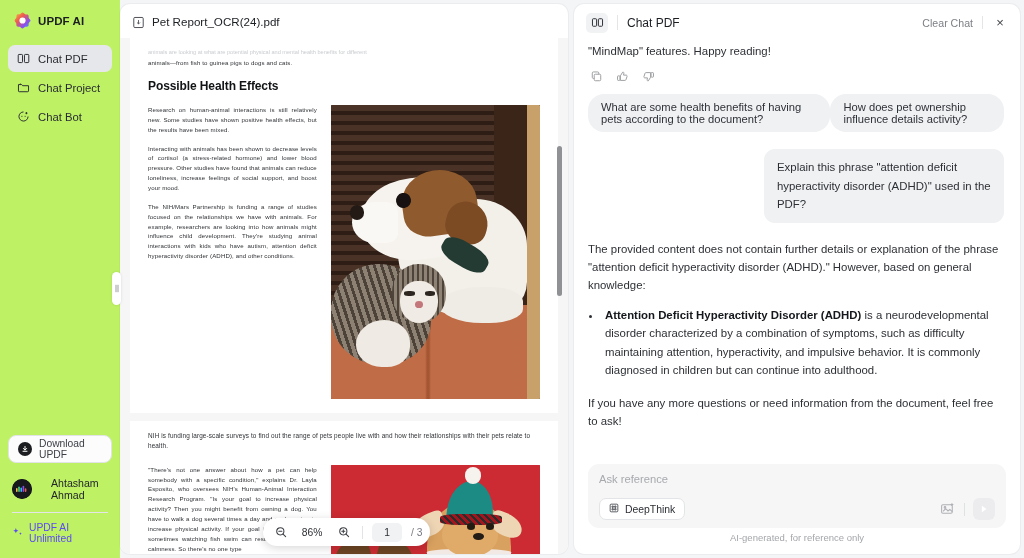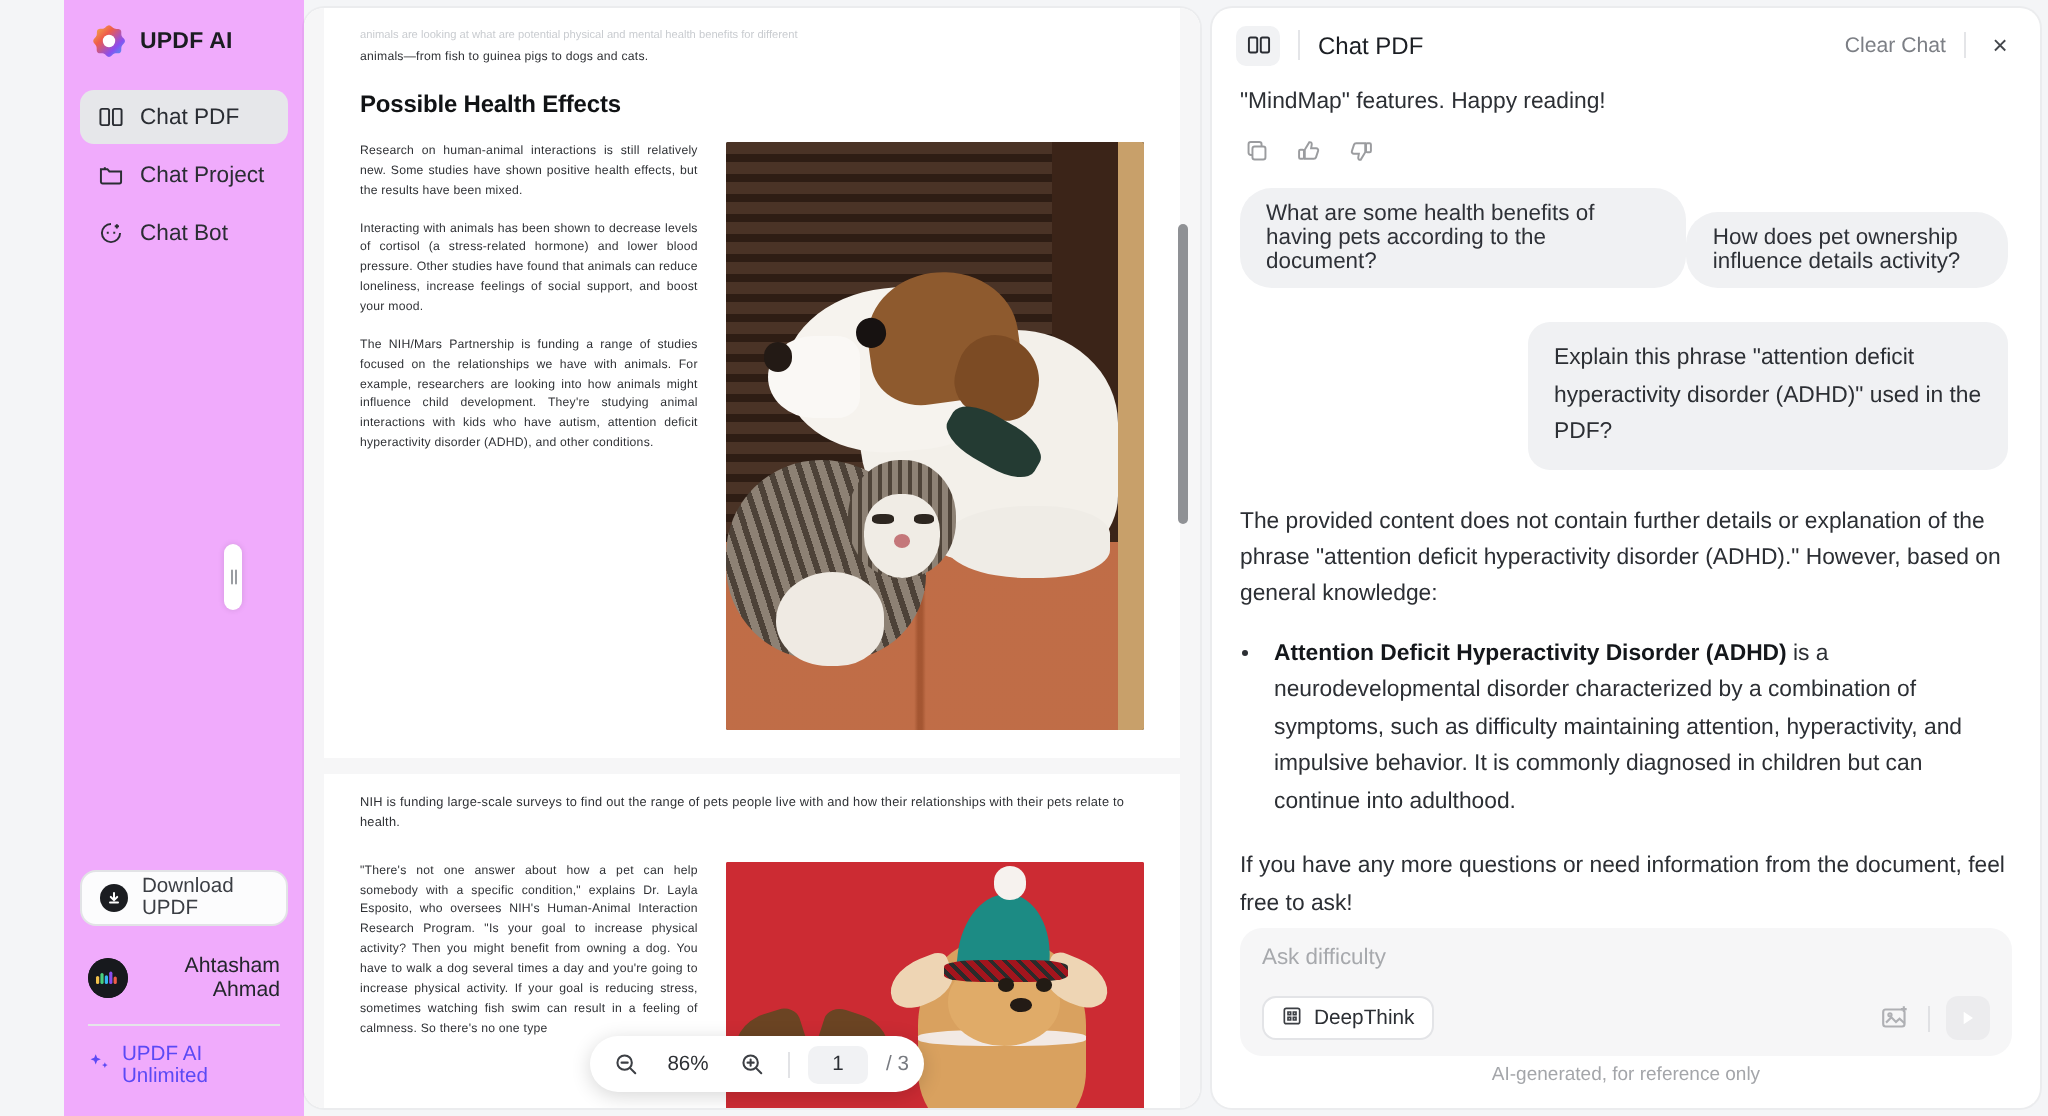--- a/index.html
+++ b/index.html
@@ -7,26 +7,25 @@
     width: 1024px; height: 558px;
     font-family: "Liberation Sans", sans-serif;
     background: #f4f5f7;
     overflow: hidden;
   }
   .app { position: relative; width: 1024px; height: 558px; display: flex; background: #f4f5f7; }
 
   
   .sidebar {
     width: 120px; height: 558px;
-    background: #f0abfc;
+    background: #bef264;
     display: flex; flex-direction: column;
     padding: 0 8px;
     position: relative;
     flex: none;
-    margin-left: 32px;
   }
   .brand { display: flex; align-items: center; gap: 7px; padding: 12px 4px 10px 6px; }
   .brand-logo { width: 17px; height: 17px; flex: none; position: relative; }
   .brand-name { font-size: 11.5px; font-weight: bold; color: #1b1d21; letter-spacing: .1px;}
 
   .nav { margin-top: 6px; display: flex; flex-direction: column; gap: 2px; }
   .nav-item {
     display: flex; align-items: center; gap: 8px;
     height: 27px; padding: 0 8px;
     border-radius: 7px; cursor: pointer;
@@ -38,21 +37,21 @@
   .sb-bottom { margin-top: auto; padding-bottom: 8px; }
   .download-btn {
     display: flex; align-items: center; gap: 7px;
     height: 28px; border: 1px solid #e2e3e6; background: #fcfcfd;
     border-radius: 8px; padding: 0 9px; cursor: pointer; margin-bottom: 14px;
   }
   .download-btn .lbl { font-size: 10.3px; color: #3b3e44; }
   .dl-circle { width: 14px; height: 14px; border-radius: 50%; background: #1b1d21;
     display:flex; align-items:center; justify-content:center; flex:none; }
 
-  .user-row { display: flex; align-items: center; gap: 3px; padding: 0 4px 11px 4px; text-align: right; }
+  .user-row { display: flex; align-items: center; gap: 19px; padding: 0 4px 11px 4px; }
   .avatar { width: 20px; height: 20px; border-radius: 50%; background: #17191d; flex: none;
      overflow:hidden; position: relative; }
   .user-name { font-size: 10.6px; color: #23262b; }
   .divider-h { height: 1px; background: #e4e5e8; margin: 0 4px 9px 4px; }
   .unlimited { display: flex; align-items: center; gap: 6px; padding: 0 4px 6px 4px; cursor: pointer; }
   .unlimited .lbl { font-size: 10.3px; color: #5b49f5; font-weight: 500; }
 
   
   .doc-panel {
     width: 448px; margin: 4px 0 4px 0;
@@ -323,20 +322,29 @@
     </div>
   </div>
 
   <div class="collapse-handle">
     <svg width="4" height="9" viewBox="0 0 4 9" fill="none" stroke="#9a9da2" stroke-width="1" stroke-linecap="round">
       <path d="M1 1.2v6.6M3 1.2v6.6"></path>
     </svg>
   </div>
 
   <div class="doc-panel">
+    <div class="doc-header">
+      <span class="pdf-ico">
+        <svg width="13" height="13" viewBox="0 0 16 16" fill="none" stroke="#3a3d42" stroke-width="1.1">
+          <rect x="2.2" y="1.8" width="11.6" height="12.4" rx="1.4"></rect>
+          <path d="M8 5v4.6M6.2 8l1.8 1.8L9.8 8" stroke-width="1"></path>
+        </svg>
+      </span>
+      <span class="doc-title">Pet Report_OCR(24).pdf</span>
+    </div>
 
     <div class="doc-scroll">
       <div class="page">
         <div class="pg-line-faded">animals are looking at what are potential physical and mental health benefits for different</div>
         <div class="pg-text" style="margin-top:2px;">animals—from fish to guinea pigs to dogs and cats.</div>
         <div class="pg-h2">Possible Health Effects</div>
         <div class="two-col">
           <div class="col-l">
             <div class="pg-text">Research on human-animal interactions is still relatively new. Some studies have shown positive health effects, but the results have been mixed.</div>
             <div class="pg-text" style="margin-top:9px;">Interacting with animals has been shown to decrease levels of cortisol (a stress-related hormone) and lower blood pressure. Other studies have found that animals can reduce loneliness, increase feelings of social support, and boost your mood.</div>
@@ -478,21 +486,21 @@
       <ul class="ai-list">
         <li><b>Attention Deficit Hyperactivity Disorder (ADHD)</b><span> is a neurodevelopmental disorder characterized by a combination of symptoms, such as difficulty maintaining attention, hyperactivity, and impulsive behavior. It is commonly diagnosed in children but can continue into adulthood.</span></li>
       </ul>
 
       <div class="ai-close">If you have any more questions or need information from the document, feel free to ask!</div>
 
     </div>
 
     <div class="composer-area">
       <div class="composer">
-        <span class="ph">Ask difficulty</span>
+        <span class="ph">Ask reference</span>
         <div class="composer-bottom">
           <span class="deepthink">
             <span>
               <svg width="10" height="10" viewBox="0 0 12 12" fill="none" stroke="#3c3f44" stroke-width="1">
                 <rect x="1.4" y="1.4" width="9.2" height="9.2" rx="1.2"></rect>
                 <path d="M3.6 3.6h1.6v1.6H3.6zM6.8 3.6h1.6v1.6H6.8zM3.6 6.8h1.6v1.6H3.6zM6.8 6.8h1.6v1.6H6.8z"></path>
               </svg>
             </span>
             <span>DeepThink</span>
           </span>

